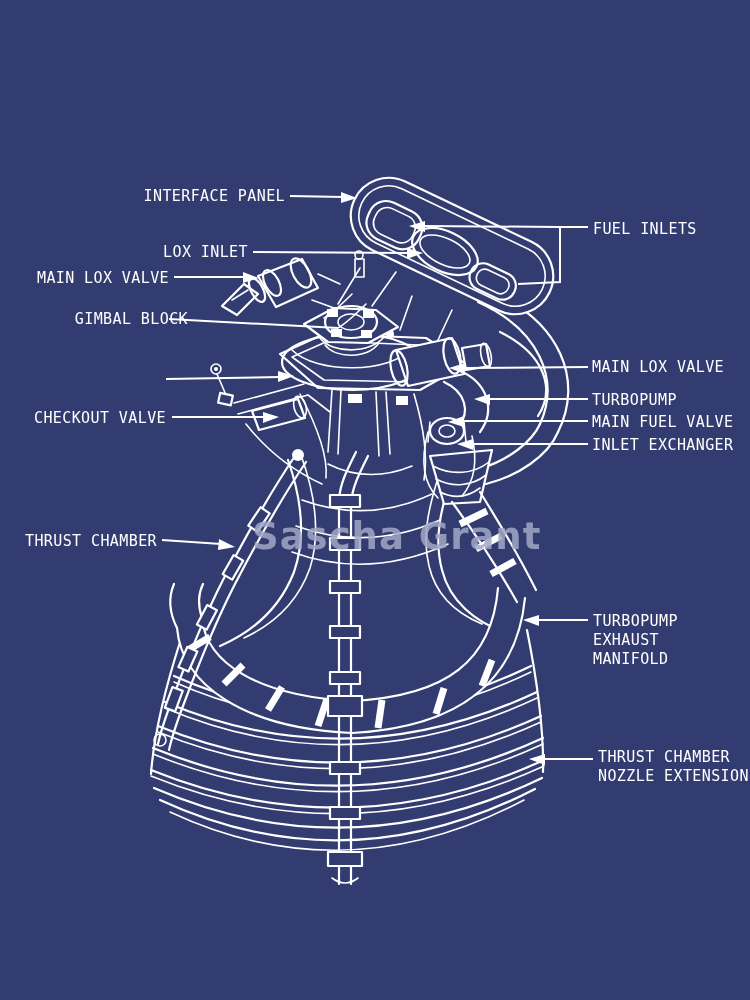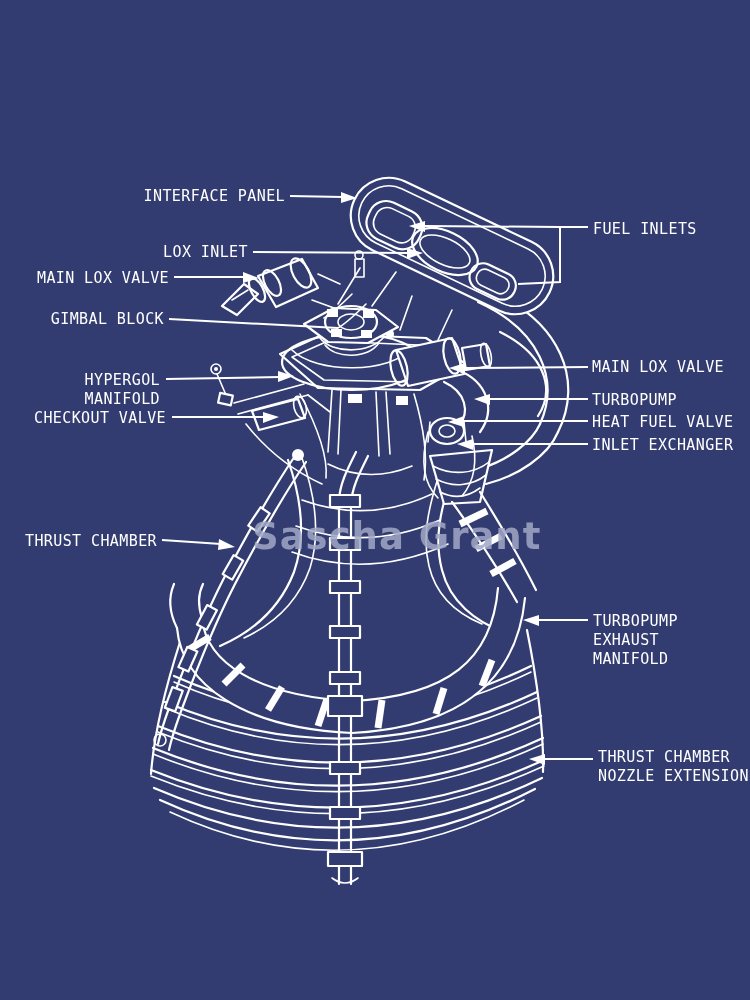--- a/index.html
+++ b/index.html
@@ -281,26 +281,25 @@
       <path class="leader" d="M593,727 L545,727"></path>
       <polygon class="wfill" points="529,727 545,722 545,733"></polygon>
     </g>
   </g>
 </svg>
 
 <div class="lbl left-col" style="right:465px;top:155px;">INTERFACE PANEL</div>
 <div class="lbl right-col" style="left:593px;top:188px;text-align:center;">FUEL INLETS</div>
 <div class="lbl left-col" style="right:502px;top:211px;">LOX INLET</div>
 <div class="lbl left-col" style="right:581px;top:237px;">MAIN LOX VALVE</div>
-<div class="lbl left-col" style="right:586px;top:278px;">GIMBAL BLOCK</div>
-<div class="lbl left-col" style="right:590px;top:339px;">HYPERGOL MANIFOLD</div>
+<div class="lbl left-col" style="right:562px;top:278px;">GIMBAL BLOCK</div>
 <div class="lbl left-col" style="right:584px;top:377px;text-align:right;">CHECKOUT VALVE</div>
 <div class="lbl right-col" style="left:592px;top:326px;">MAIN LOX VALVE</div>
 <div class="lbl right-col" style="left:592px;top:359px;">TURBOPUMP</div>
-<div class="lbl right-col" style="left:592px;top:381px;">HEAT FUEL VALVE</div>
+<div class="lbl right-col" style="left:592px;top:381px;">MAIN FUEL VALVE</div>
 <div class="lbl right-col" style="left:592px;top:404px;">INLET EXCHANGER</div>
 <div class="lbl left-col" style="right:593px;top:500px;">THRUST CHAMBER</div>
 <div class="lbl right-col" style="left:593px;top:580px;">TURBOPUMP
 EXHAUST
 MANIFOLD</div>
 <div class="lbl right-col" style="left:598px;top:716px;">THRUST CHAMBER
 NOZZLE EXTENSION</div>
 
 <div class="watermark">Sascha Grant</div>
 

